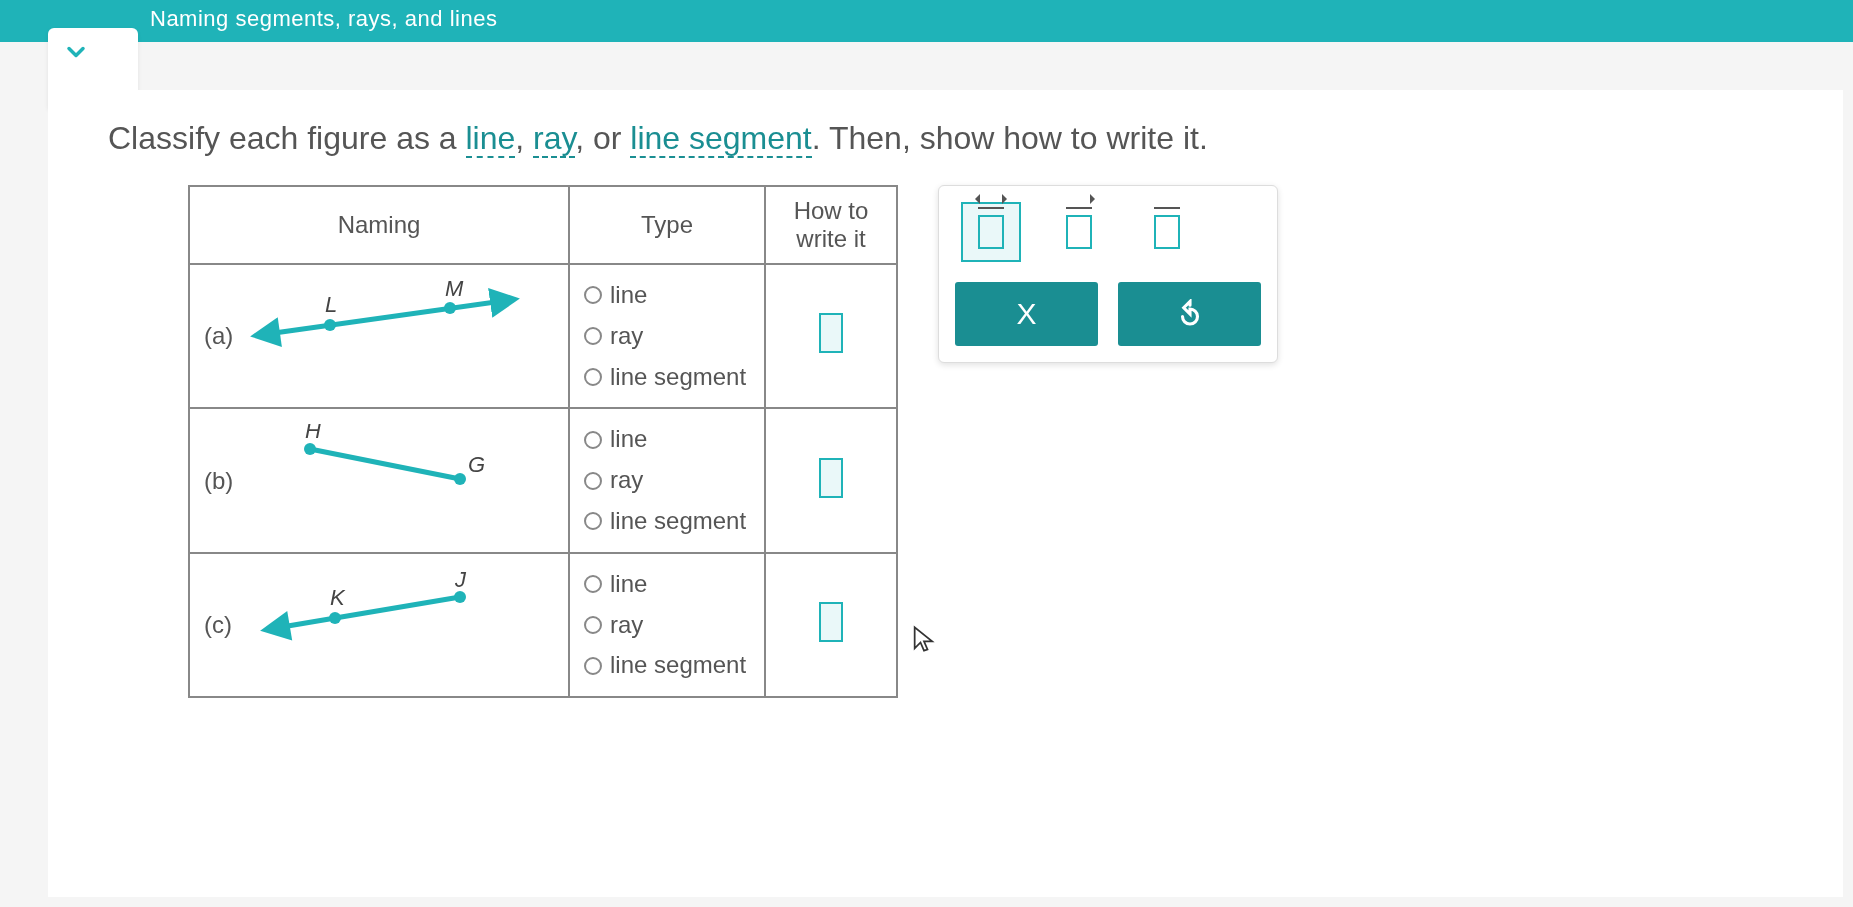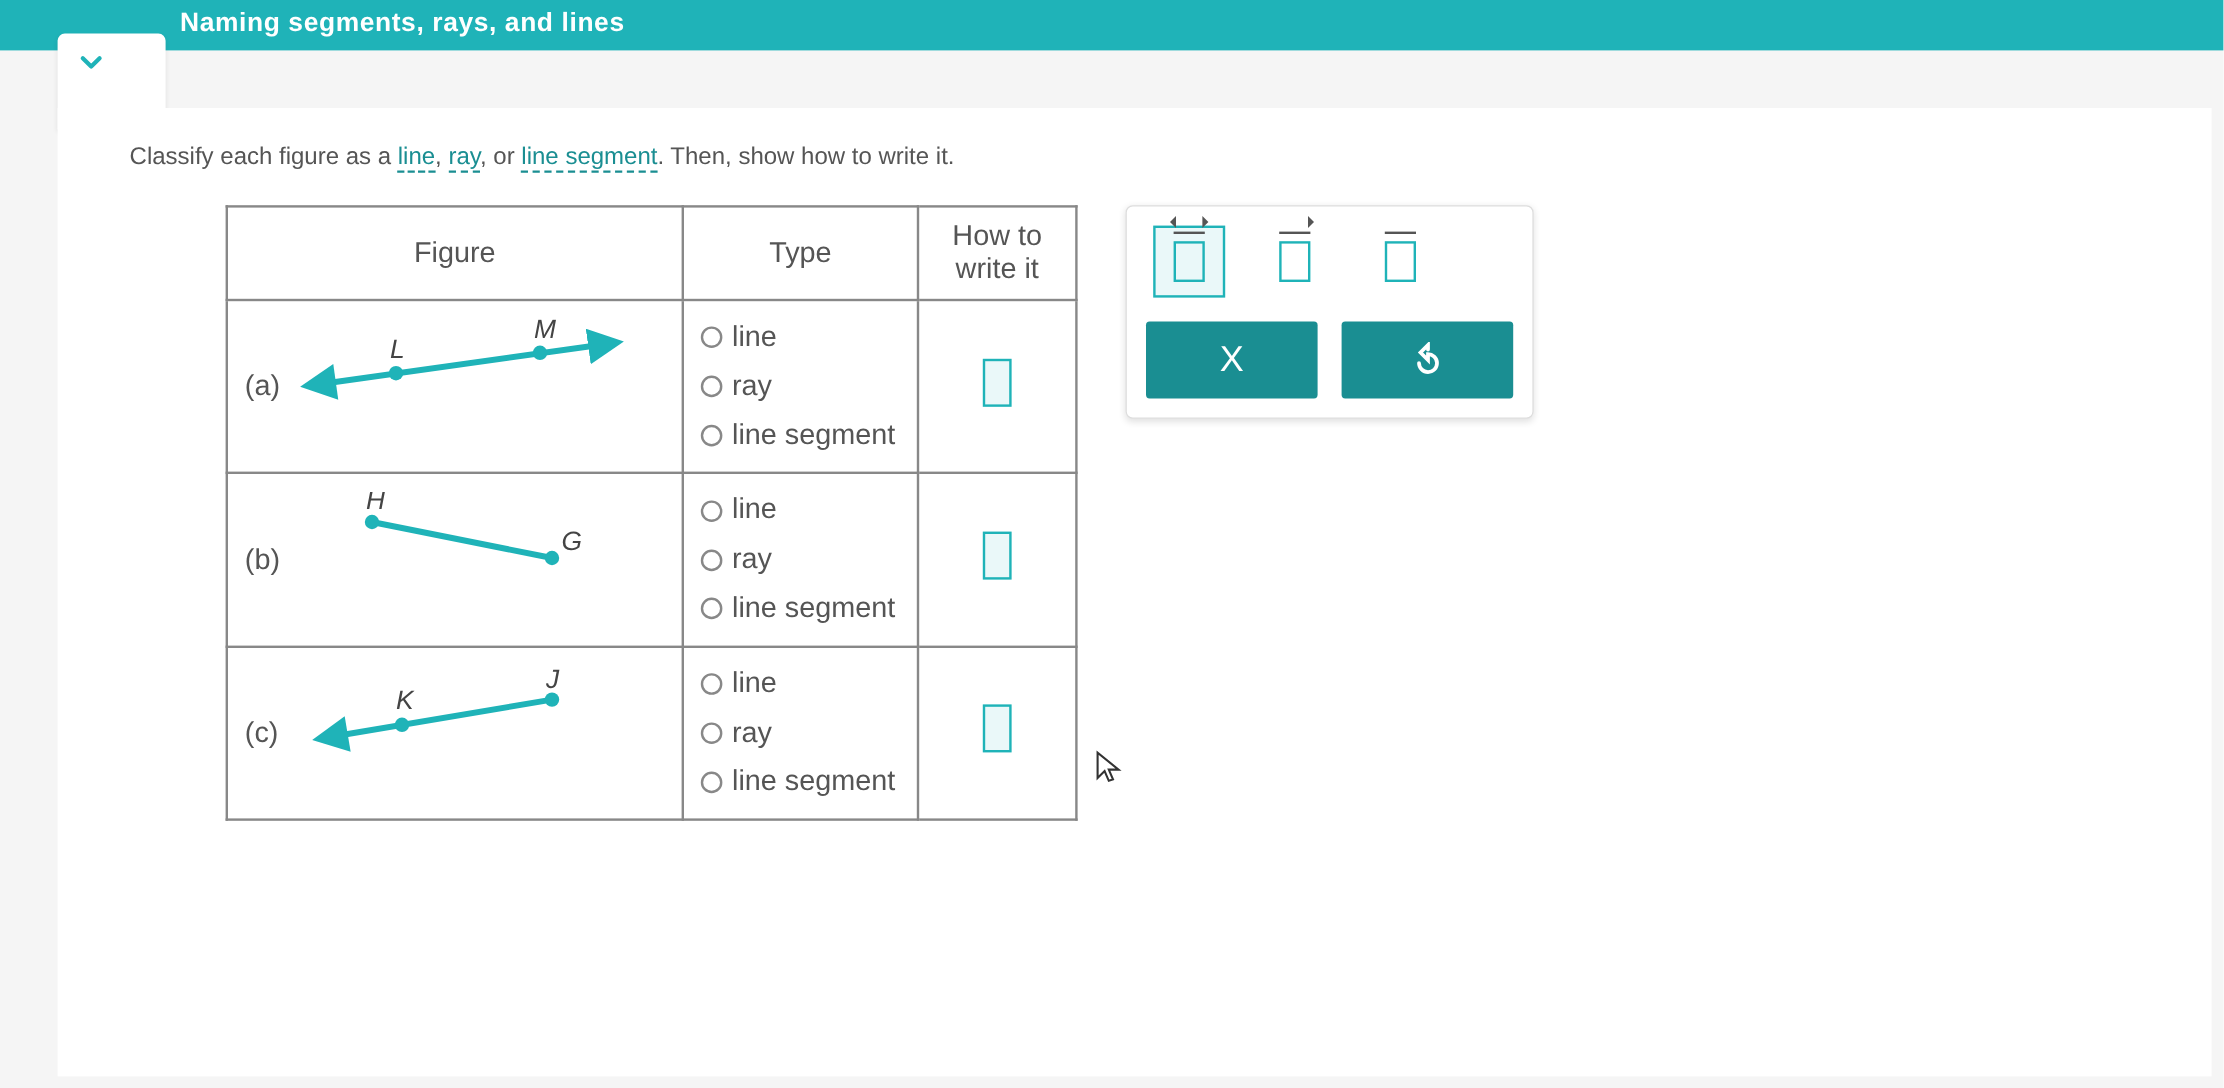--- a/index.html
+++ b/index.html
@@ -7,21 +7,21 @@
     font-family: Arial, Helvetica, sans-serif;
     background: #f5f5f5;
     width: 1853px;
     height: 907px;
     overflow: hidden;
     position: relative;
   }
   .top-bar {
     background: #1fb3b8;
     color: #fff;
-    font-weight: bold;
+    font-weight: normal;
     font-size: 22px;
     padding: 6px 0 10px 150px;
     letter-spacing: 0.5px;
   }
   .tab-corner {
     position: absolute;
     left: 48px;
     top: 28px;
     width: 90px;
     height: 80px;
@@ -37,21 +37,21 @@
   .content-area {
     background: #fff;
     position: absolute;
     left: 48px;
     top: 90px;
     right: 10px;
     bottom: 10px;
     padding: 30px 50px;
   }
   .prompt {
-    font-size: 20px;
+    font-size: 32px;
     color: #555;
     margin-bottom: 28px;
     padding-left: 10px;
   }
   .prompt .link {
     color: #1a8e92;
     border-bottom: 2px dashed #1a8e92;
     cursor: pointer;
   }
   .main-row {
@@ -153,21 +153,21 @@
     <span class="link">line</span><span>, </span>
     <span class="link">ray</span><span>, or </span>
     <span class="link">line segment</span><span>. Then, show how to write it.</span>
   </div>
 
   <div class="main-row">
 
     <table class="figtable">
       <tbody>
           <tr>
-        <th class="col-figure">Figure</th>
+        <th class="col-figure">Naming</th>
         <th class="col-type">Type</th>
         <th class="col-write" style="white-space:pre-line;">How to
 write it</th>
       </tr>
 
       <tr>
         <td class="figure-cell">
           <span class="row-label">(a)</span>
           <svg width="300" height="80" style="position:absolute;left:60px;top:15px;">
             <defs>

